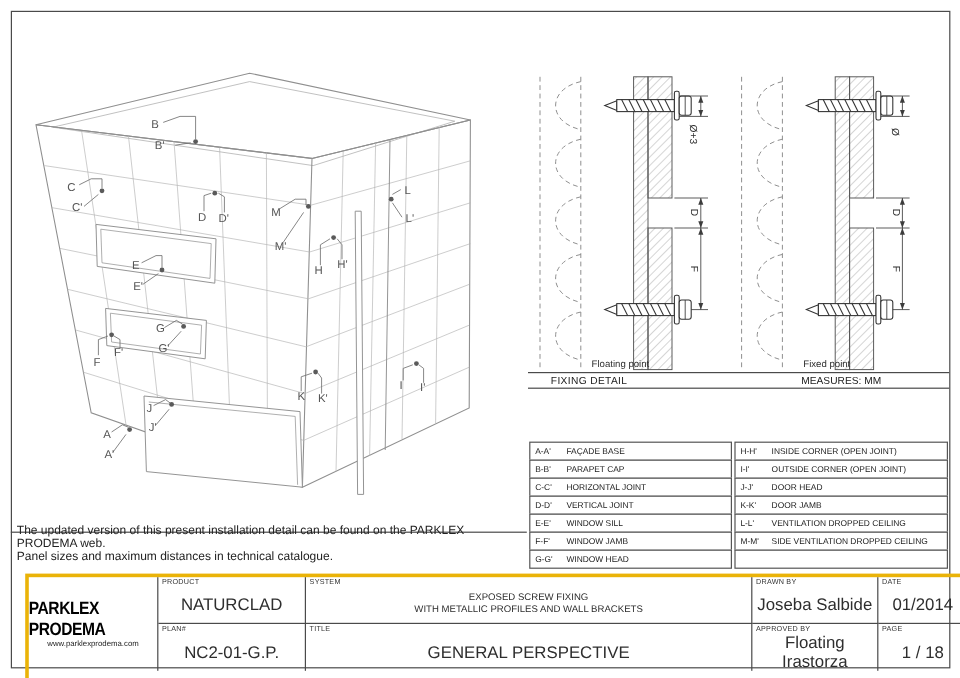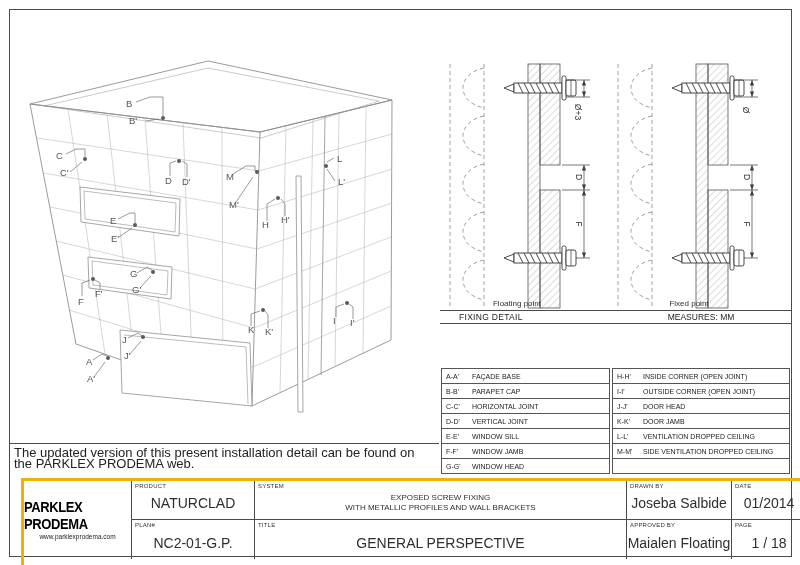--- a/index.html
+++ b/index.html
@@ -1,21 +1,21 @@
 <!DOCTYPE html>
 <html><head>
 <meta charset="utf-8">
 <style>
   html,body{margin:0;padding:0;background:#fff;}
   body{width:800px;height:565px;position:relative;font-family:"Liberation Sans",sans-serif;color:#2e2e2e;overflow:hidden;}
   .abs{position:absolute;}
   .page-border{left:9px;top:9px;width:781px;height:546px;border:1px solid #4a4a4a;}
   
   .notes-divider{left:9px;top:443px;width:430px;border-top:1px solid #4a4a4a;height:0;}
-  .notes{left:14px;top:447px;width:420px;font-size:13px;line-height:11px;color:#222;}
+  .notes{left:14px;top:437px;width:420px;font-size:10px;line-height:11px;color:#222;}
   
   .fd-rule-top{left:440px;top:310px;width:351px;border-top:1px solid #4a4a4a;height:0;}
   .fd-rule-bot{left:440px;top:323px;width:351px;border-top:1px solid #4a4a4a;height:0;}
   .fd-title{left:443px;top:312px;font-size:8.5px;letter-spacing:.3px;color:#222;padding-left:16px;}
   .fd-measures{left:612px;top:312px;width:178px;text-align:center;font-size:8.5px;color:#222;}
   
   .legend{top:368px;font-size:7px;color:#222;}
   .legend-left{left:441px;width:169px;}
   .legend-right{left:612px;width:178px;}
   .lrow{height:14px;border:1px solid #555;margin-top:-1px;display:flex;align-items:center;background:#fff;}
@@ -329,20 +329,21 @@
     </div>
   <div class="lrow">
       <span class="lcode"></span>
       <span class="ldesc"></span>
     </div>
 </div>
 
 <div class="abs notes-divider"></div>
 <div class="abs notes">
   <div>The updated version of this present installation detail can be found on the PARKLEX PRODEMA web.</div>
+  <div>Panel sizes and maximum distances in technical catalogue.</div>
 </div>
 
 <div class="abs tblock">
   <div class="logo-cell">
     <div class="logo-name">PARKLEX PRODEMA</div>
     <div class="logo-url">www.parklexprodema.com</div>
   </div>
   <div class="cell">
     <span class="cell-label">PRODUCT</span>
     <span class="cell-value">NATURCLAD</span>
@@ -365,19 +366,19 @@
   <div class="cell last-row">
     <span class="cell-label">PLAN#</span>
     <span class="cell-value">NC2-01-G.P.</span>
   </div>
   <div class="cell last-row">
     <span class="cell-label">TITLE</span>
     <span class="cell-value">GENERAL PERSPECTIVE</span>
   </div>
   <div class="cell last-row">
     <span class="cell-label">APPROVED BY</span>
-    <span class="cell-value">Maialen Floating</span>
+    <span class="cell-value">Floating Irastorza</span>
   </div>
   <div class="cell last-col last-row">
     <span class="cell-label">PAGE</span>
     <span class="cell-value">1 / 18</span>
   </div>
 </div>
 
 </body></html>

